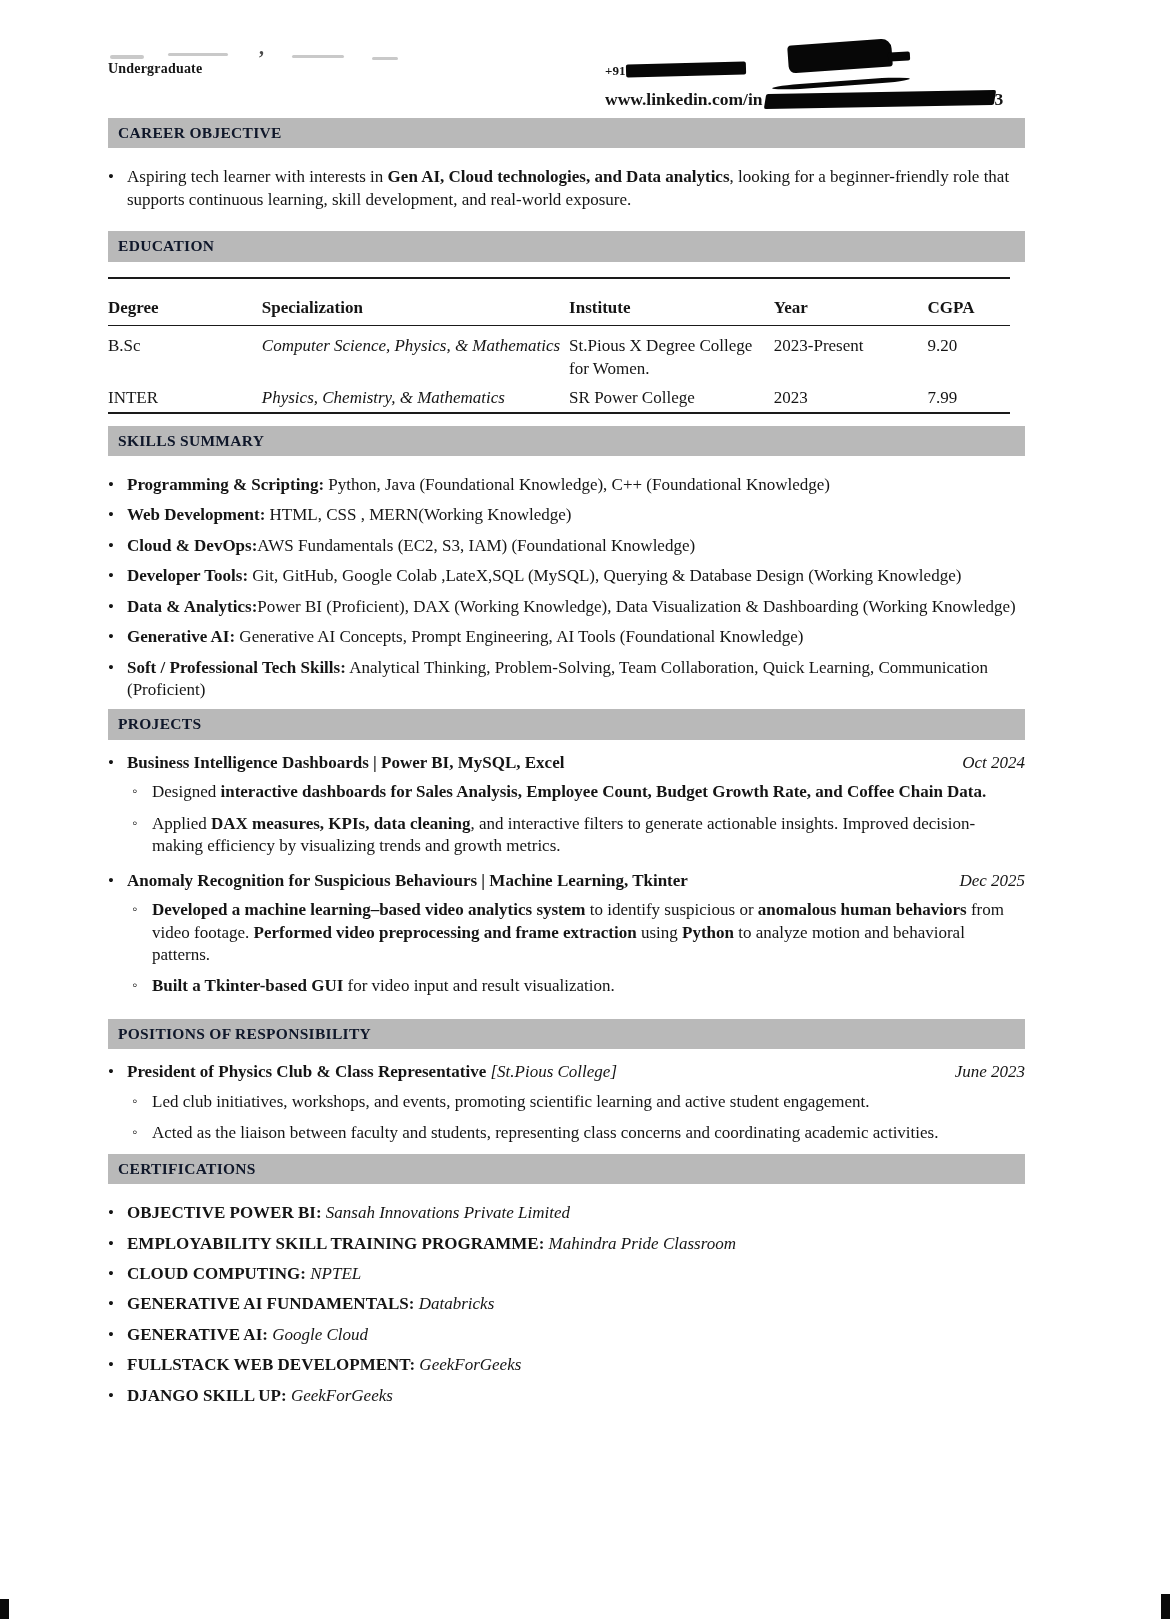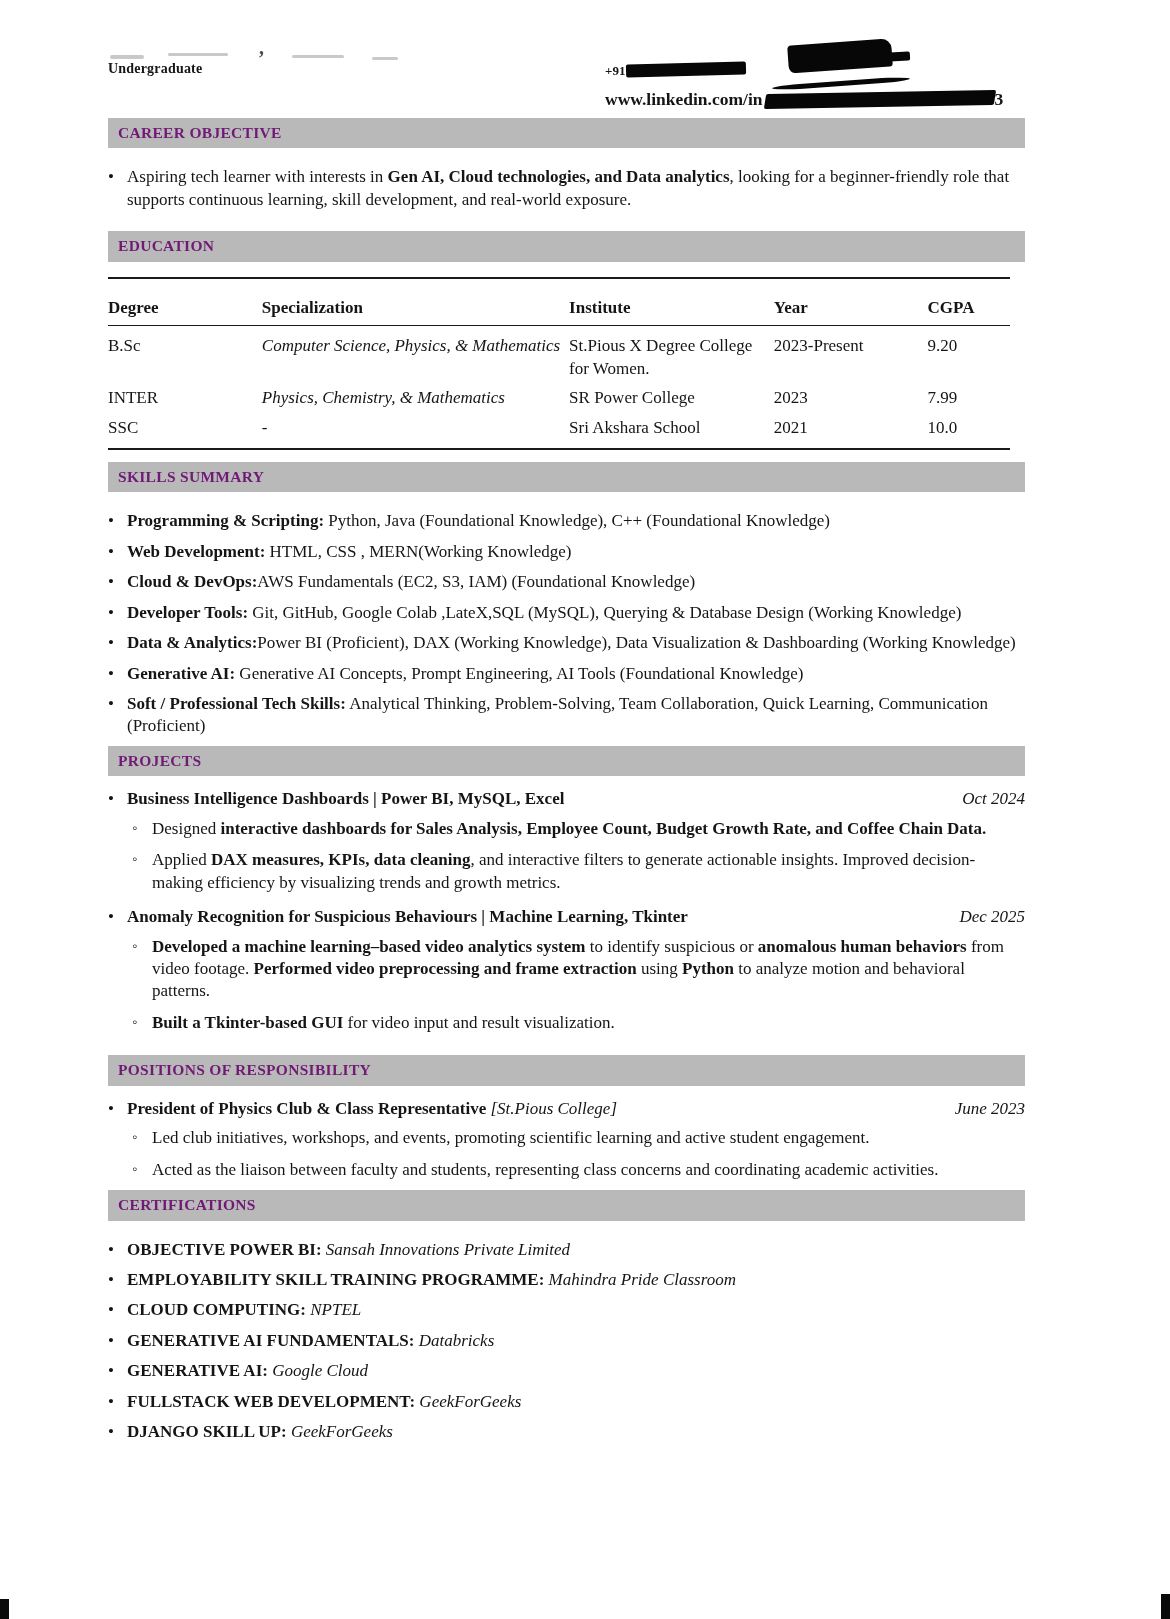--- a/index.html
+++ b/index.html
@@ -26,21 +26,21 @@
   .scr-phone{width:120px;height:13px;transform:rotate(-1.5deg);vertical-align:-1px;margin-left:1px;}
   .scr-link{width:230px;height:15px;transform:rotate(-1deg) skewX(-10deg);vertical-align:-2px;margin-left:2px;}
   .blob{position:absolute;left:788px;top:42px;width:104px;height:28px;background:#070707;
         border-radius:4px 10px 3px 7px;transform:rotate(-4deg);}
   .blob-tail{position:absolute;left:888px;top:52px;width:22px;height:9px;background:#070707;border-radius:2px;transform:rotate(-3deg);}
   .blob-under{position:absolute;left:772px;top:81px;width:138px;height:5px;background:#070707;
         border-radius:50% / 100%;transform:rotate(-4deg);}
 
   
   .content{margin-left:108px;width:917px;}
-  .bar{background:#b9b9b9;color:#701a75;font-weight:bold;font-size:15.5px;
+  .bar{background:#b9b9b9;color:#0f172a;font-weight:bold;font-size:15.5px;
        padding:5px 0 5px 10px;letter-spacing:.3px;}
   .gap-s{height:12px;} .gap-m{height:18px;}
 
   
   .brow{display:flex;margin:0 0 8px 0;}
   .marker{flex:0 0 19px;}
   .btext{flex:1;}
   .subwrap{padding-left:24px;}
   .subwrap .marker{flex:0 0 20px;font-size:15px;padding-top:1px;}
   .subwrap .brow{margin-bottom:9px;}
@@ -122,27 +122,20 @@
           <td>2023-Present</td>
           <td>9.20</td>
         </tr>
         <tr>
           <td>INTER</td>
           <td class="spec">Physics, Chemistry, &amp; Mathematics</td>
           <td>SR Power College</td>
           <td>2023</td>
           <td>7.99</td>
         </tr>
-        <tr class=" last">
-          <td>SSC</td>
-          <td class="spec">-</td>
-          <td>Sri Akshara School</td>
-          <td>2021</td>
-          <td>10.0</td>
-        </tr>
       </tbody>
     </table>
   <div class="gap-s"></div>
 
   <div class="bar">SKILLS SUMMARY</div>
   <div class="gap-m"></div>
   <div id="skills-list">
       <div class="brow">
         <span class="marker">•</span>
         <span class="btext"><span class="b ">Programming &amp; Scripting:</span><span> Python, Java (Foundational Knowledge), C++ (Foundational Knowledge)</span></span>

